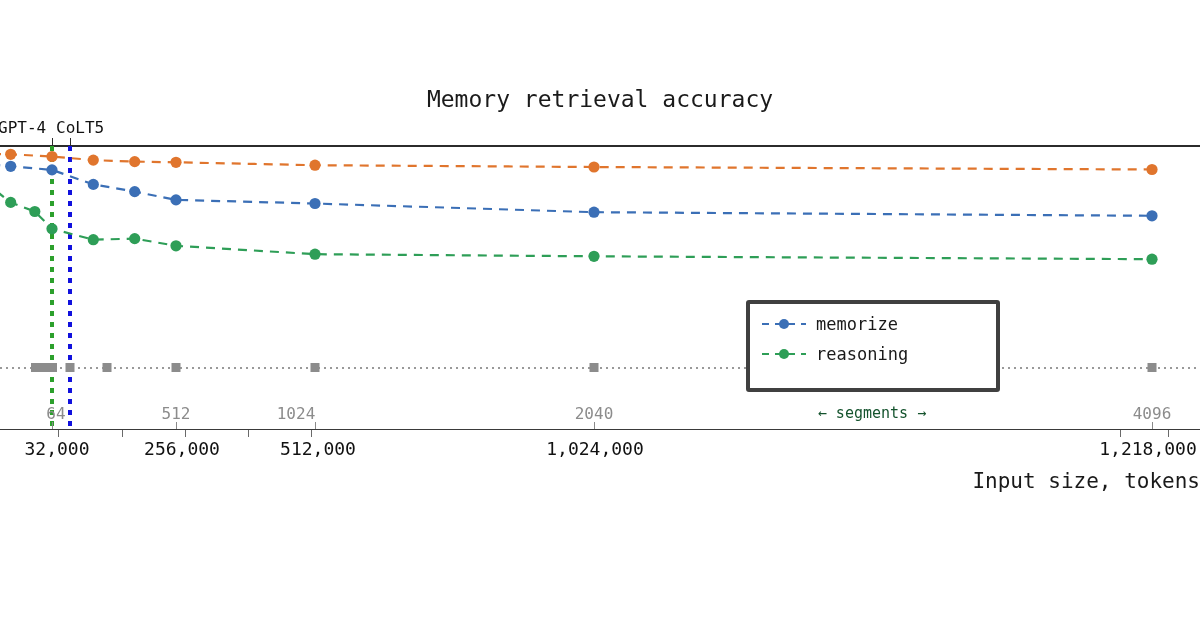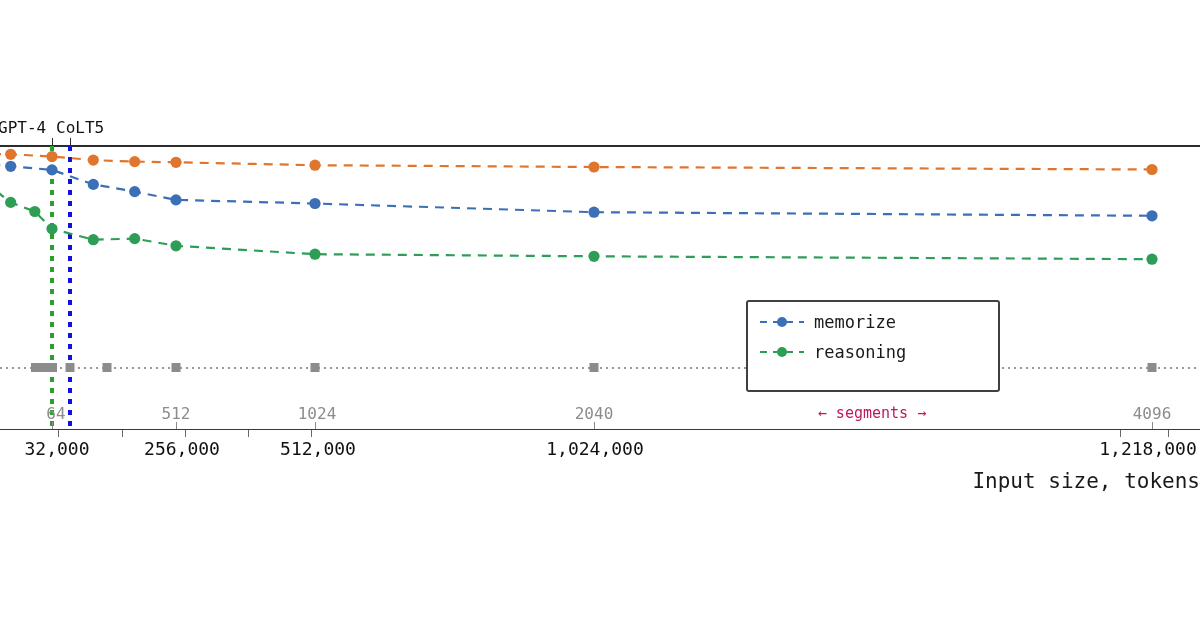--- a/index.html
+++ b/index.html
@@ -125,21 +125,21 @@
     top: 404px;
     font-size: 16px;
     color: #8c8c8c;
     transform: translateX(-50%);
     white-space: nowrap;
   }
   .seg-axis-label {
     position: absolute;
     top: 404px;
     font-size: 15px;
-    color: #be185d;
+    color: #14532d;
     transform: translateX(-50%);
     white-space: nowrap;
   }
   .tok-tick-label {
     position: absolute;
     top: 438px;
     font-size: 18px;
     color: #111111;
     transform: translateX(-50%);
     white-space: nowrap;
@@ -164,21 +164,21 @@
     overflow: visible;
   }
   
   .legend {
     position: absolute;
     left: 746px;
     top: 300px;
     width: 254px;
     height: 92px;
     background: #ffffff;
-    border: 2px solid #404040;
+    border: 4px solid #404040;
     border-radius: 3px;
     box-sizing: border-box;
     padding: 5px 0 0 0;
   }
   .legend-row {
     display: flex;
     align-items: center;
     height: 30px;
     padding-left: 12px;
   }
@@ -208,20 +208,21 @@
     font-size: 17px;
     color: #1a1a1a;
     white-space: nowrap;
   }
 </style>
 </head>
 <body>
 
 <div id="figure">
 
+  <div class="chart-title">Memory retrieval accuracy</div>
 
   <div class="axis-top"></div>
   <div class="top-tick" style="left:52px"></div>
   <div class="top-tick" style="left:70px"></div>
 
   <div class="anno-label" style="left:-2px">GPT-4</div>
   <div class="anno-label" style="left:56px">CoLT5</div>
 
   <div class="vline green" style="left:50px"></div>
   <div class="vline blue" style="left:68px"></div>
@@ -276,21 +277,21 @@
   </svg>
 
   <div class="bottom-tick" style="left:52px"></div>
   <div class="bottom-tick" style="left:176px"></div>
   <div class="bottom-tick" style="left:315px"></div>
   <div class="bottom-tick" style="left:594px"></div>
   <div class="bottom-tick" style="left:1152px"></div>
 
   <div class="seg-tick-label" style="left:56px">64</div>
   <div class="seg-tick-label" style="left:176px">512</div>
-  <div class="seg-tick-label" style="left:317px">1024</div>
+  <div class="seg-tick-label" style="left:296px">1024</div>
   <div class="seg-tick-label" style="left:594px">2040</div>
   <div class="seg-tick-label" style="left:1152px">4096</div>
 
   <div class="seg-axis-label" style="left:872px">← segments →</div>
 
   <div class="axis-bottom-seg"></div>
   <div class="bottom-tick2" style="left:58px"></div>
   <div class="bottom-tick2" style="left:122px"></div>
   <div class="bottom-tick2" style="left:185px"></div>
   <div class="bottom-tick2" style="left:248px"></div>

